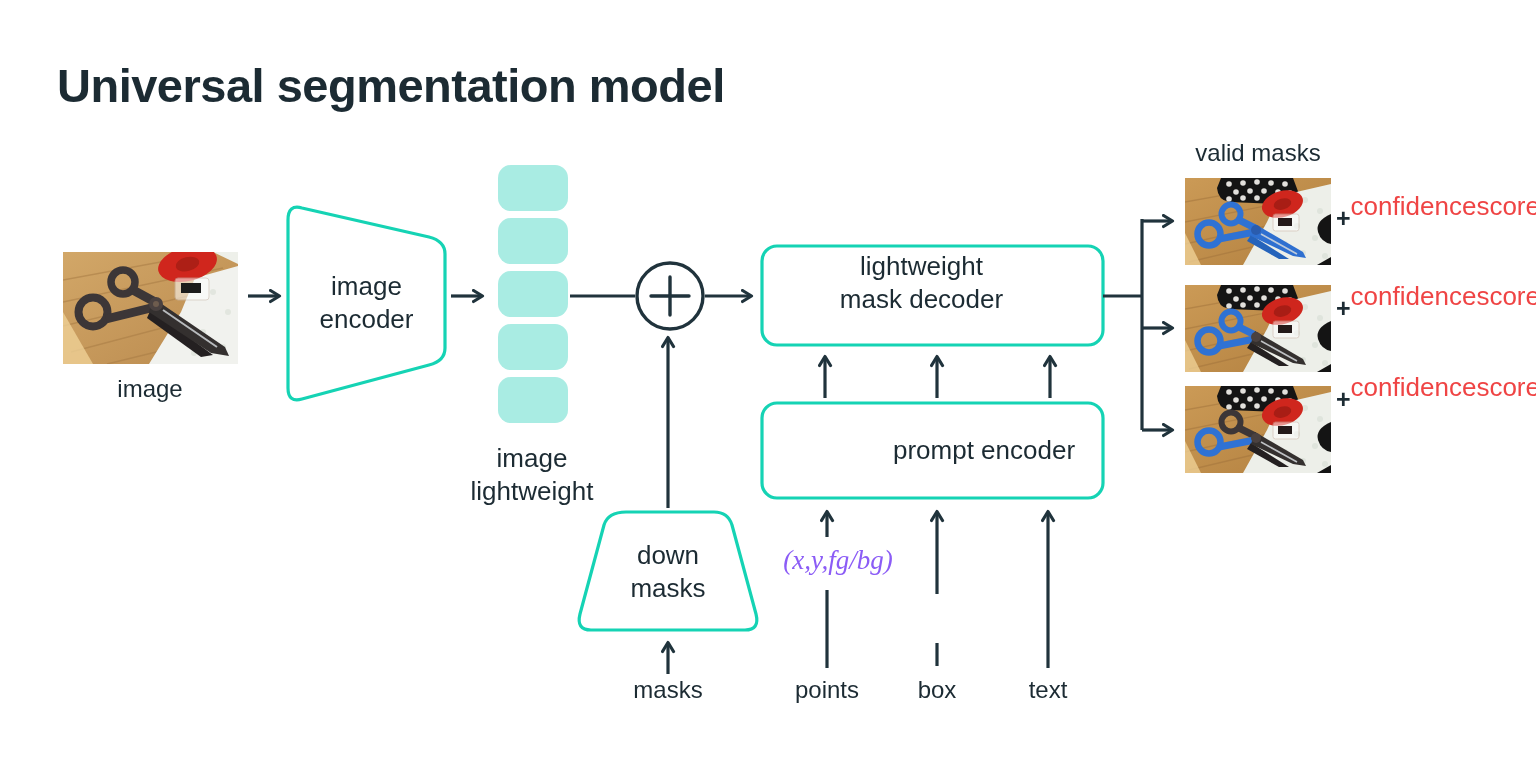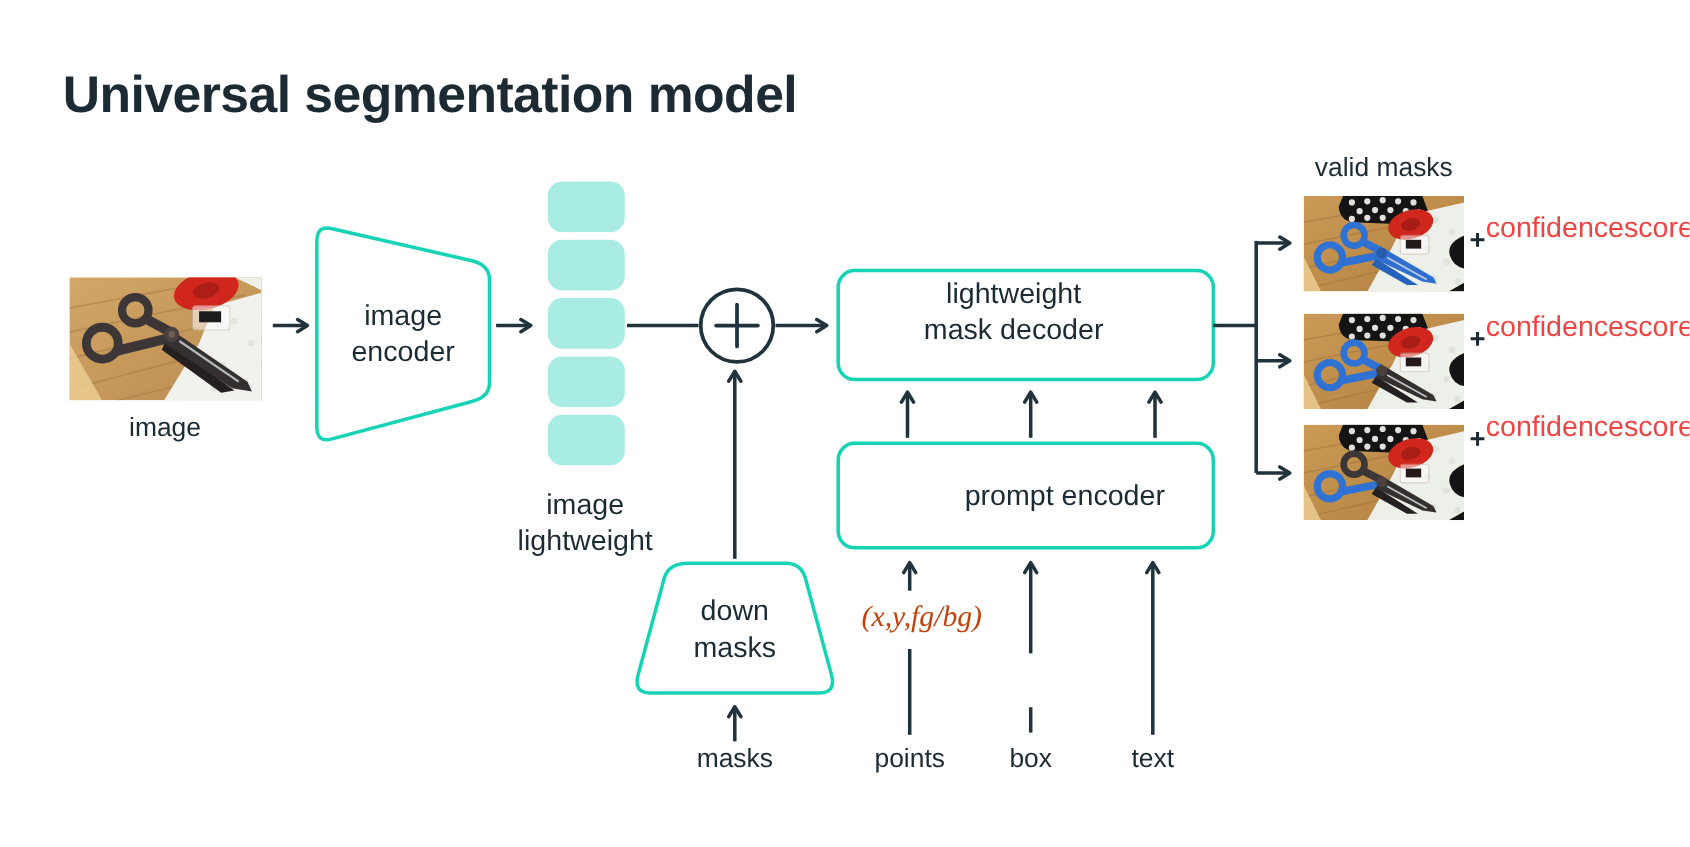--- a/index.html
+++ b/index.html
@@ -9,21 +9,21 @@
   }
   .overlay{position:absolute;left:0;top:0;width:1536px;height:770px;}
   h1.title{
     position:absolute;left:57px;top:58px;margin:0;
     font-size:47px;font-weight:700;letter-spacing:-0.5px;color:#1c2b33;
   }
   .lbl{position:absolute;font-size:24px;line-height:32px;text-align:center;color:#1c2b33;}
   .boxlbl{position:absolute;display:flex;flex-direction:column;align-items:center;justify-content:center;
     font-size:26px;line-height:33px;text-align:center;color:#1c2b33;}
   .formula{position:absolute;font-family:"Liberation Serif","DejaVu Serif",serif;
-    font-style:italic;font-size:27px;text-align:center;color:#c2410c;white-space:nowrap;}
+    font-style:italic;font-size:27px;text-align:center;color:#8b5cf6;white-space:nowrap;}
   
   .emb-stack{position:absolute;left:498px;top:165px;width:70px;}
   .emb-block{width:70px;height:46px;border-radius:13px;background:#a9ece3;margin-bottom:7px;}
   
   .photo{position:absolute;overflow:hidden;}
   .photo svg{display:block;}
   .img-input{left:63px;top:252px;width:175px;height:112px;}
   .thumb{width:146px;height:87px;left:1185px;}
   
   .score{position:absolute;left:1336px;width:156px;display:flex;align-items:flex-start;}
@@ -383,21 +383,21 @@
   <div class="boxlbl" style="left:432px;top:442px;width:200px;height:66px">
     <span>image</span>
     <span>lightweight</span>
   </div>
 
   <div class="boxlbl" style="left:762px;top:233px;width:319px;height:99px">
     <span>lightweight</span>
     <span>mask decoder</span>
   </div>
 
-  <div class="boxlbl" style="left:762px;top:403px;width:412px;height:95px">
+  <div class="boxlbl" style="left:778px;top:403px;width:412px;height:95px">
     <span>prompt encoder</span>
   </div>
 
   <div class="boxlbl" style="left:578px;top:522px;width:180px;height:100px">
     <span>down</span>
     <span>masks</span>
   </div>
 
   <div class="lbl" style="left:593px;top:674px;width:150px">masks</div>
   <div class="lbl" style="left:752px;top:674px;width:150px">points</div>

